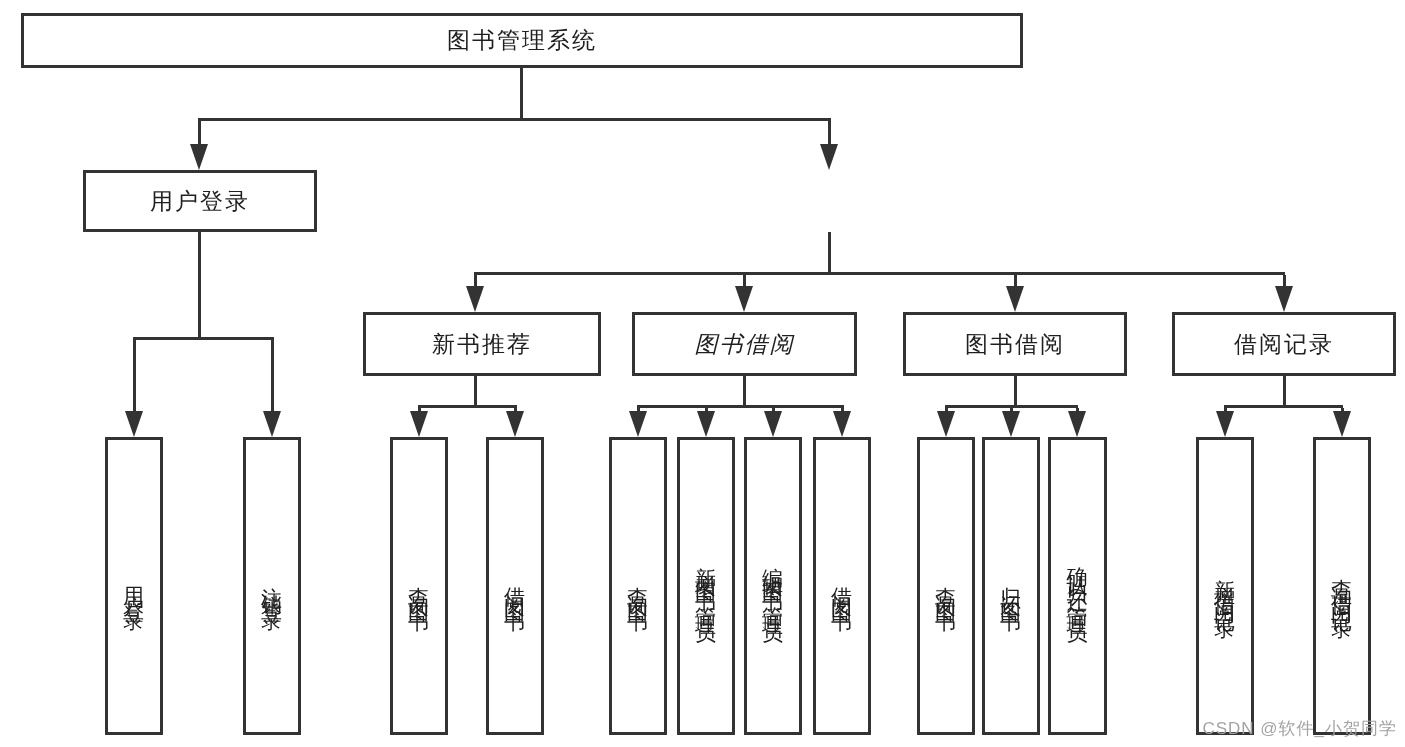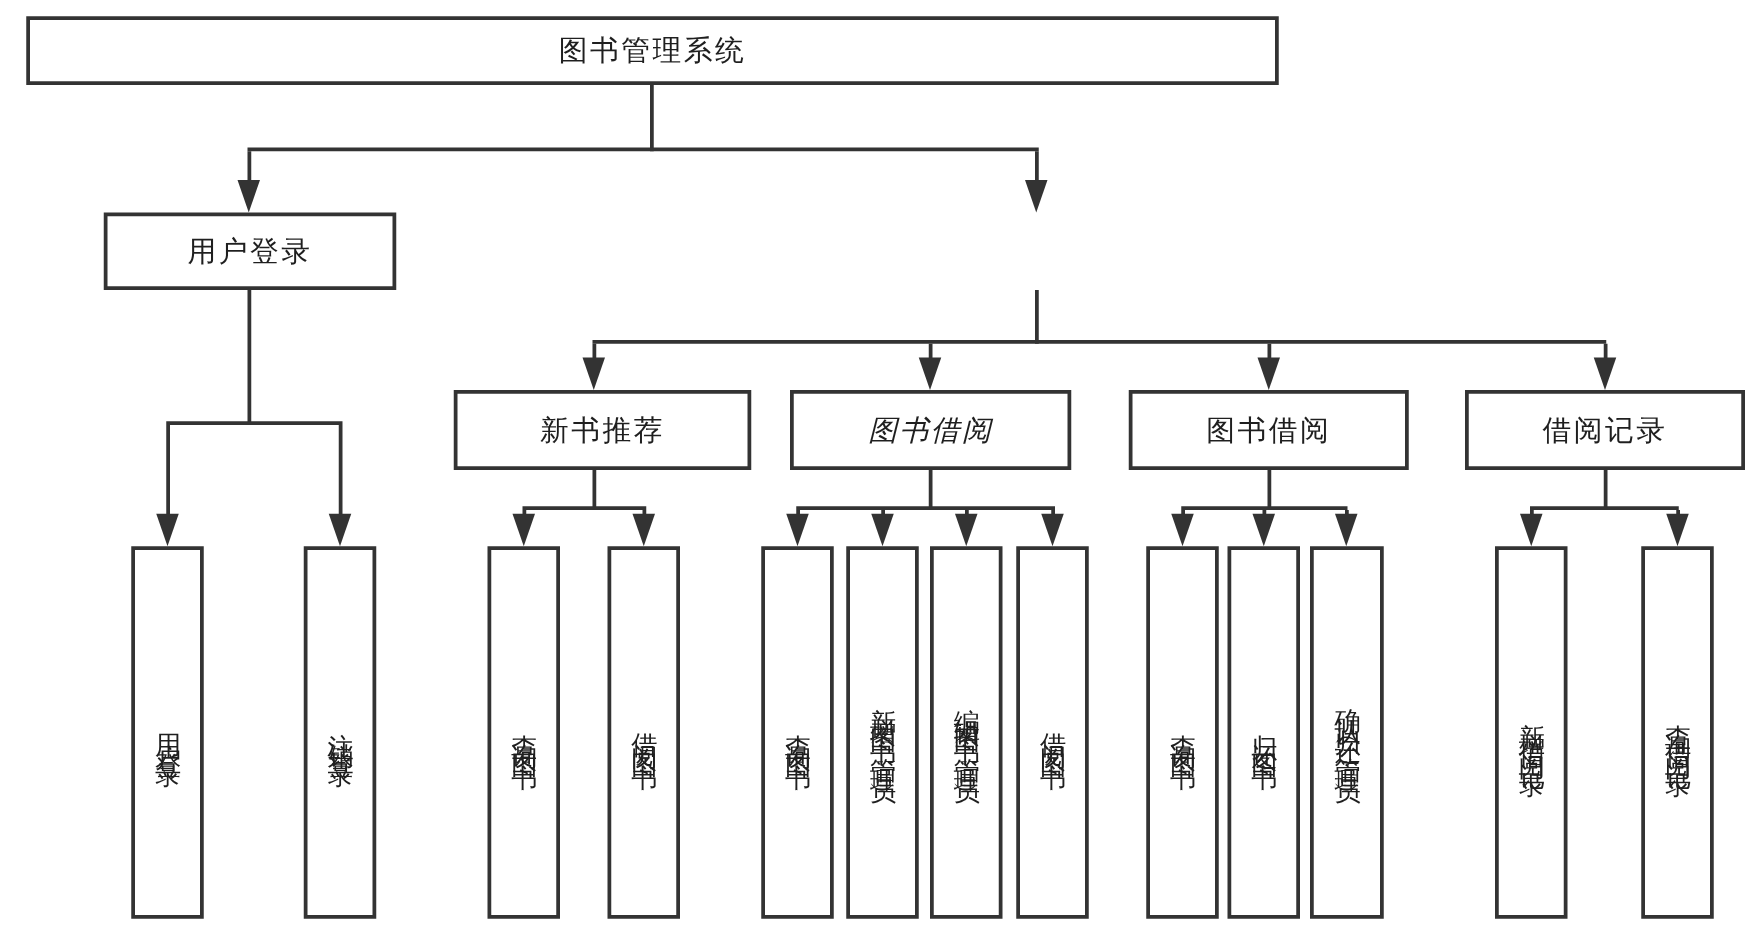--- a/index.html
+++ b/index.html
@@ -140,14 +140,15 @@
   <div class="box vbox" style="left:744px; top:437px; width:58px; height:298px;">编辑图书（管理员）</div>
   <div class="box vbox" style="left:813px; top:437px; width:58px; height:298px;">借阅图书</div>
 
   <div class="box vbox" style="left:917px; top:437px; width:58px; height:298px;">查询图书</div>
   <div class="box vbox" style="left:982px; top:437px; width:58px; height:298px;">归还图书</div>
   <div class="box vbox" style="left:1048px; top:437px; width:59px; height:298px;">确认归还（管理员）</div>
 
   <div class="box vbox" style="left:1196px; top:437px; width:58px; height:298px;">新增借阅记录</div>
   <div class="box vbox" style="left:1313px; top:437px; width:58px; height:298px;">查询借阅记录</div>
 
+  <div class="watermark">CSDN @软件_小贺同学</div>
 
 </div>
 
 </body></html>

